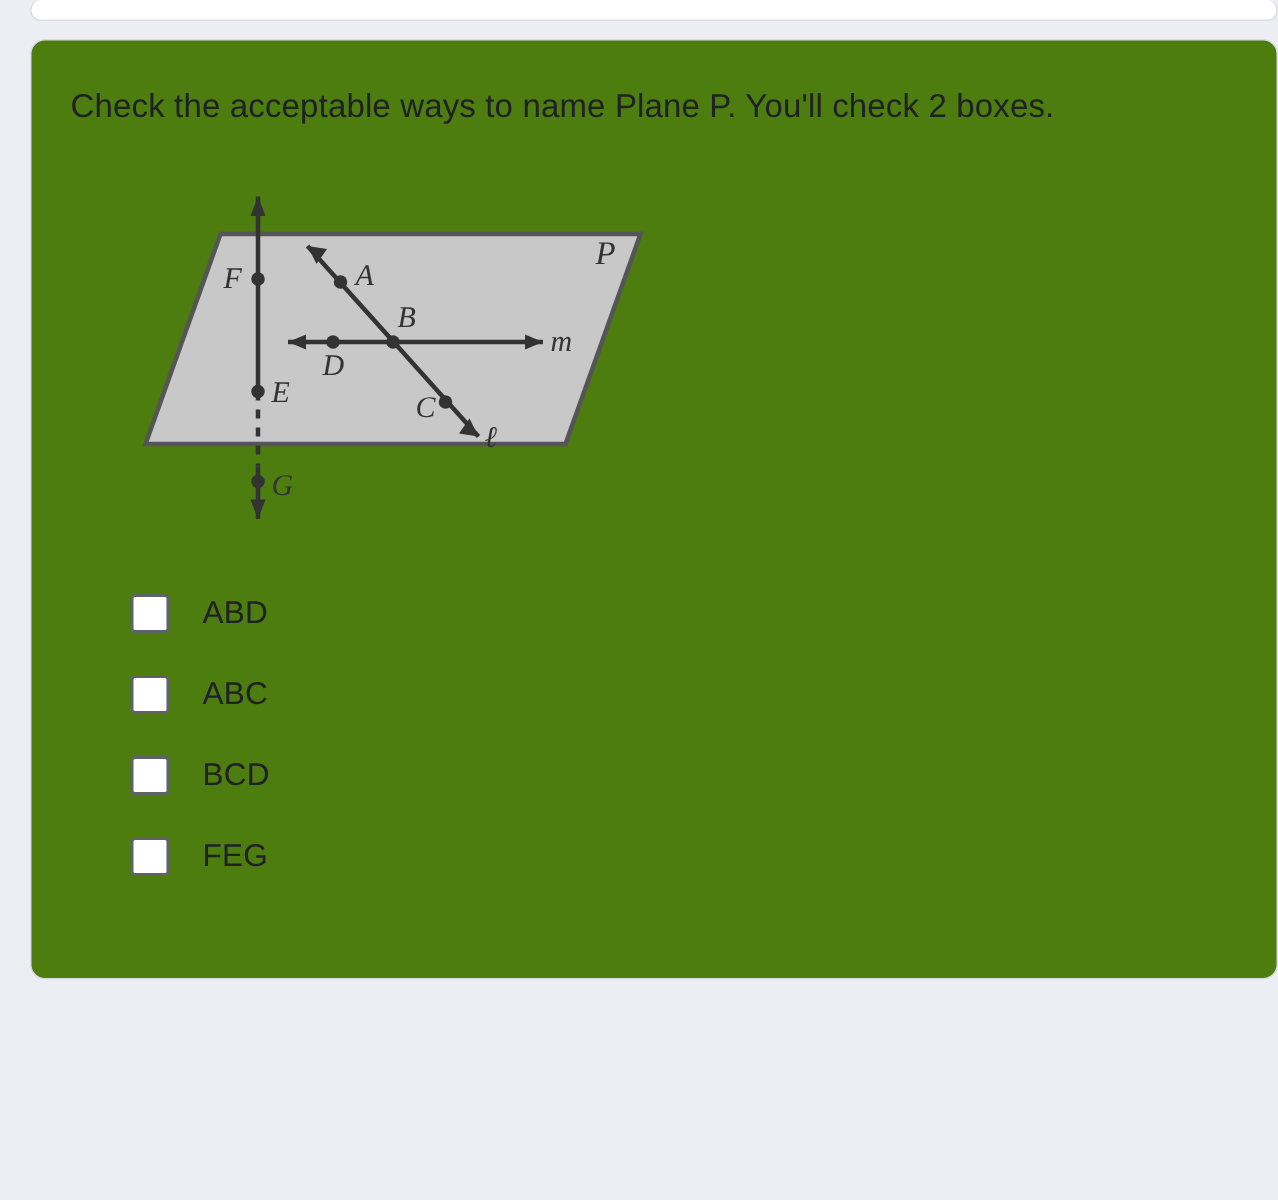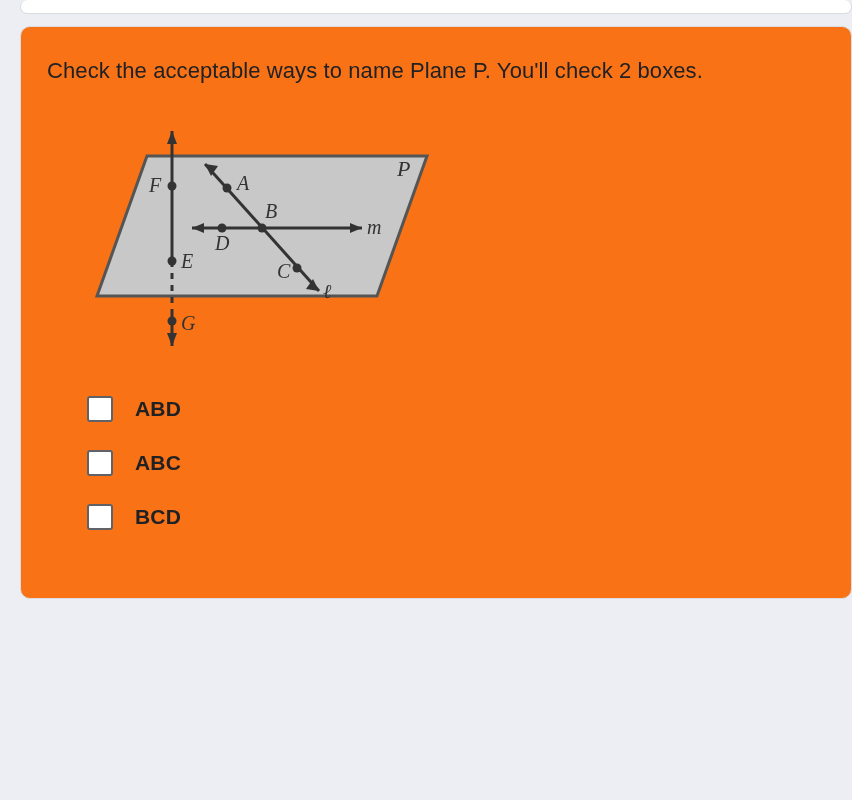--- a/index.html
+++ b/index.html
@@ -13,21 +13,21 @@
   .card-top {
     background: #fff;
     border-radius: 10px;
     margin: 0 0 12px 20px;
     height: 14px;
     width: 832px;
     border: 1px solid #dadce0;
     border-top: none;
   }
   .card {
-    background: #f97316;
+    background: #4d7c0f;
     border-radius: 10px;
     margin-left: 20px;
     width: 832px;
     padding: 26px 26px 40px 26px;
     border: 1px solid #dadce0;
   }
   .question {
     font-size: 22px;
     color: #202124;
     line-height: 1.6;
@@ -36,21 +36,20 @@
   }
   .figure {
     margin: 0 0 20px 40px;
     position: relative;
     width: 360px;
     height: 260px;
   }
   .options {
     margin-left: 40px;
     margin-top: 0;
-    font-weight: bold;
   }
   .option {
     display: flex;
     align-items: center;
     margin: 14px 0 28px 0;
   }
   .checkbox {
     width: 26px;
     height: 26px;
     border: 2.5px solid #5f6368;
@@ -130,15 +129,19 @@
       <span class="option-label">ABD</span>
     </div>
     <div class="option">
       <div class="checkbox"></div>
       <span class="option-label">ABC</span>
     </div>
     <div class="option">
       <div class="checkbox"></div>
       <span class="option-label">BCD</span>
     </div>
+    <div class="option">
+      <div class="checkbox"></div>
+      <span class="option-label">FEG</span>
+    </div>
   </div>
 
 </div>
 
 </body></html>

